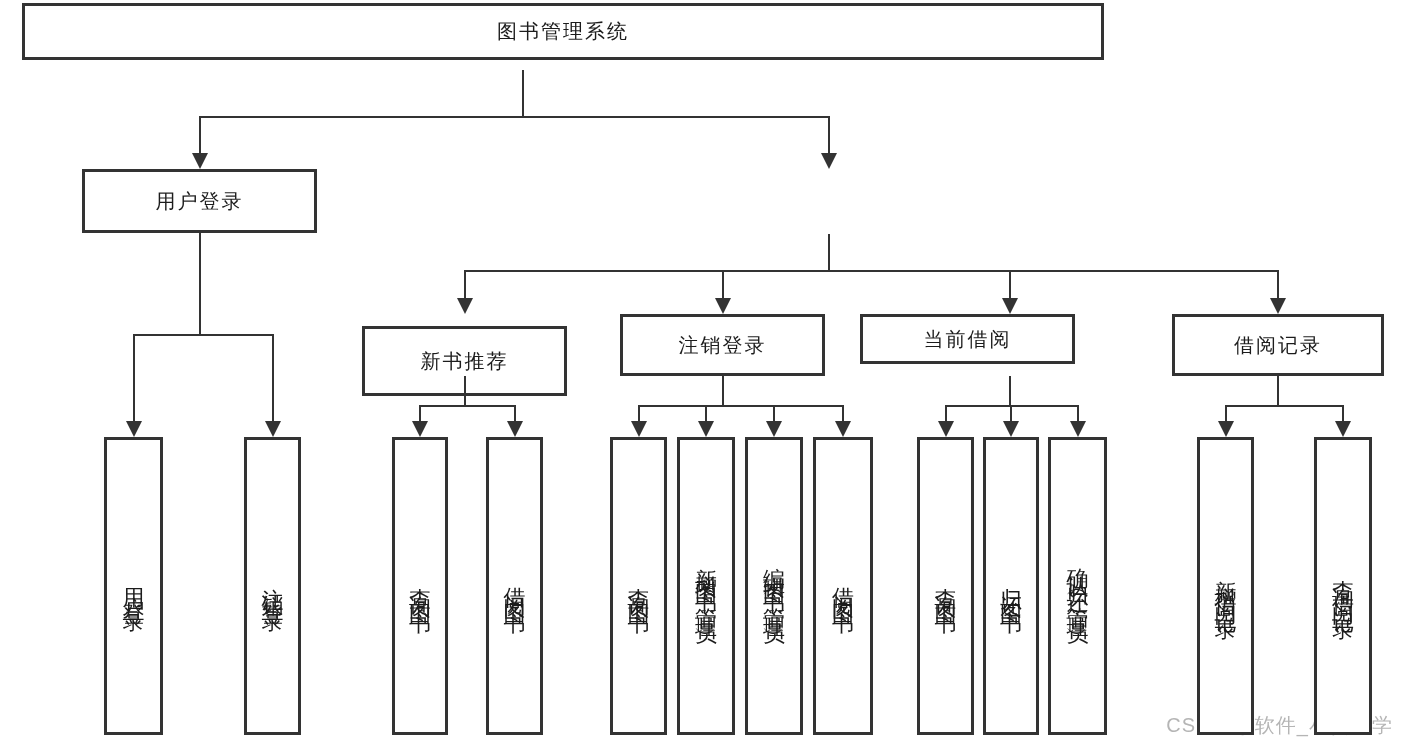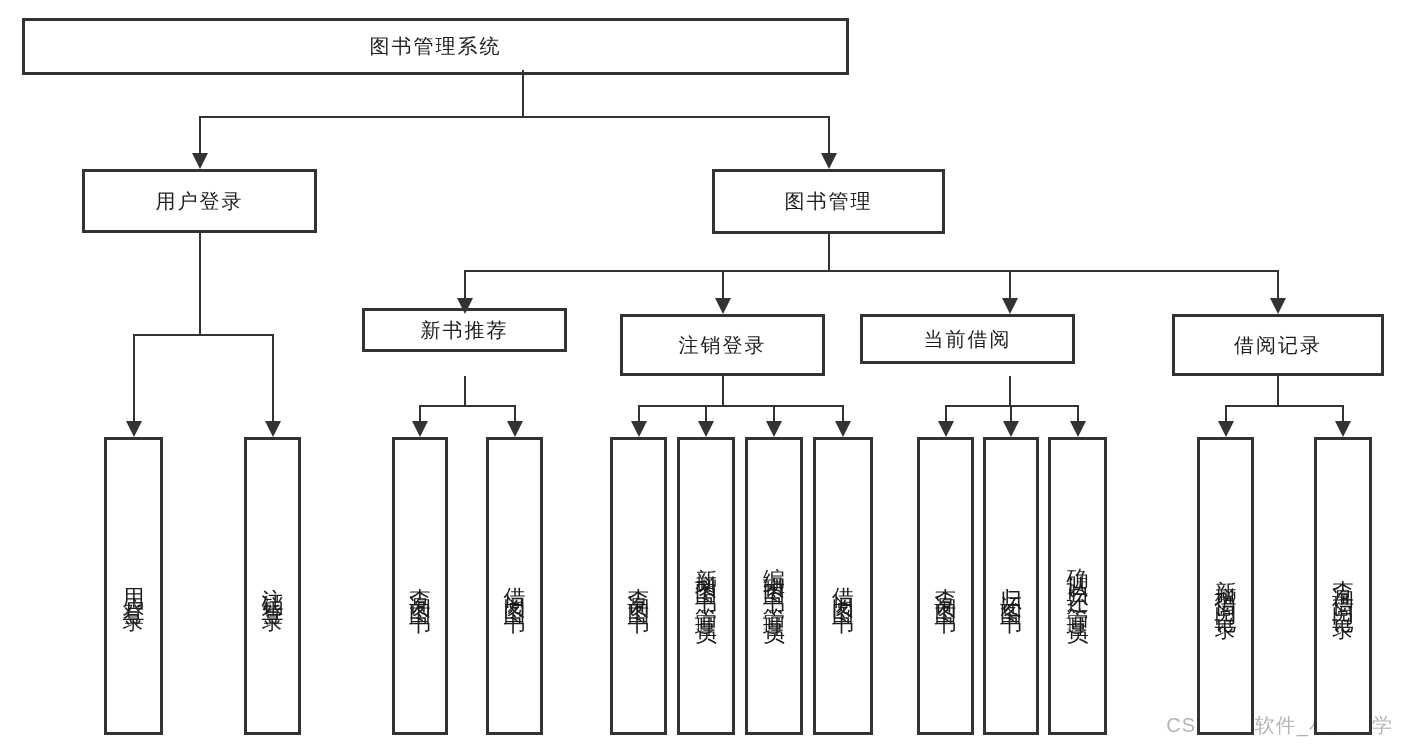--- a/index.html
+++ b/index.html
@@ -29,30 +29,27 @@
   .watermark {
     position:absolute; right:12px; bottom:8px;
     font-size:20px; color:var(--wm); letter-spacing:1px; pointer-events:none;
   }
 </style>
 </head>
 <body>
 
 <div id="canvas">
   <div class="watermark">CSDN @软件_小贺同学</div>
-<div class="node" style="left: 22px; top: 18px; width: 827px; height: 57px;">
+<div class="node" style="left: 22px; top: 3px; width: 1082px; height: 57px;">
       <span class="label">图书管理系统</span>
     </div>
     <div class="node" style="left: 82px; top: 169px; width: 235px; height: 64px;">
       <span class="label">用户登录</span>
     </div>
-    <div class="node" style="left: 712px; top: 169px; width: 233px; height: 65px;">
-      <span class="label">图书管理</span>
-    </div>
-    <div class="node" style="left: 362px; top: 308px; width: 205px; height: 44px;">
+    <div class="node" style="left: 362px; top: 326px; width: 205px; height: 70px;">
       <span class="label">新书推荐</span>
     </div>
     <div class="node" style="left: 620px; top: 314px; width: 205px; height: 62px;">
       <span class="label">注销登录</span>
     </div>
     <div class="node" style="left: 860px; top: 314px; width: 215px; height: 50px;">
       <span class="label">当前借阅</span>
     </div>
     <div class="node" style="left: 1172px; top: 314px; width: 212px; height: 62px;">
       <span class="label">借阅记录</span>

